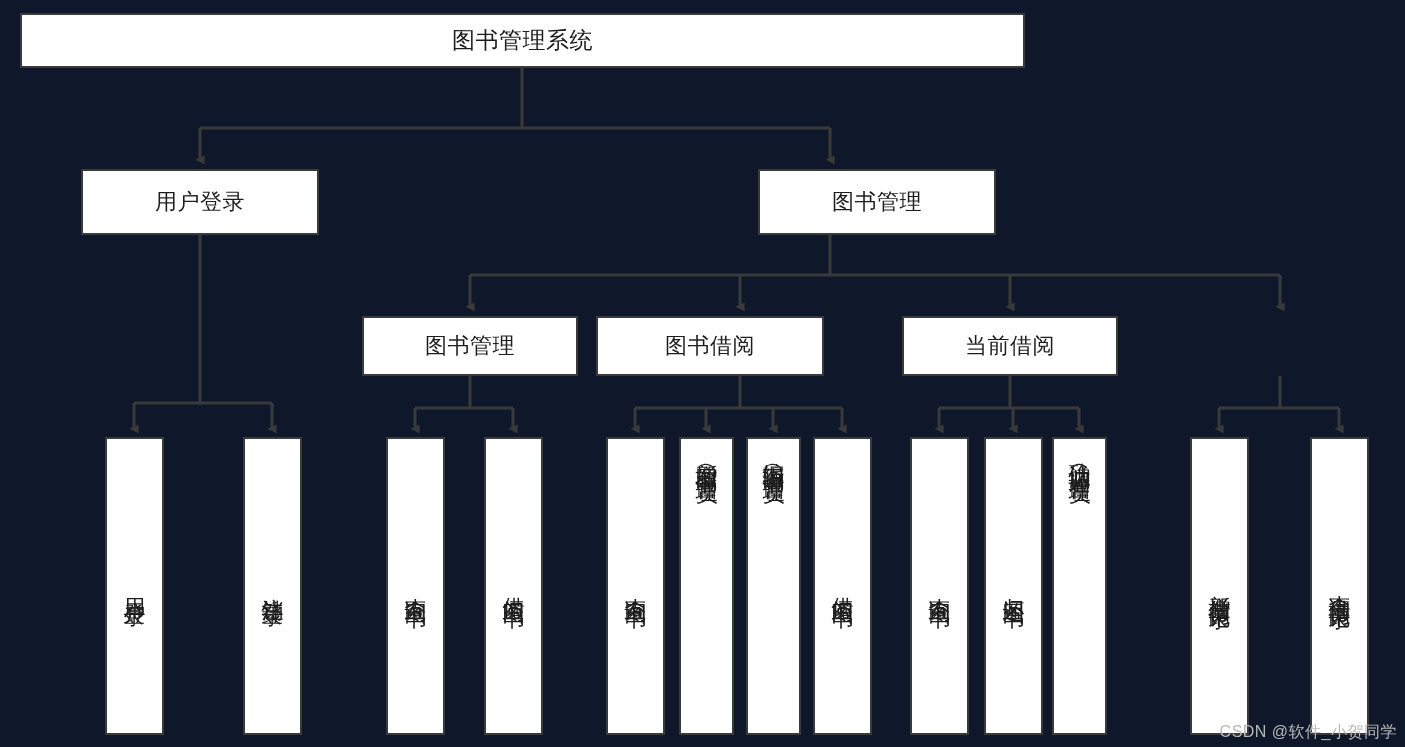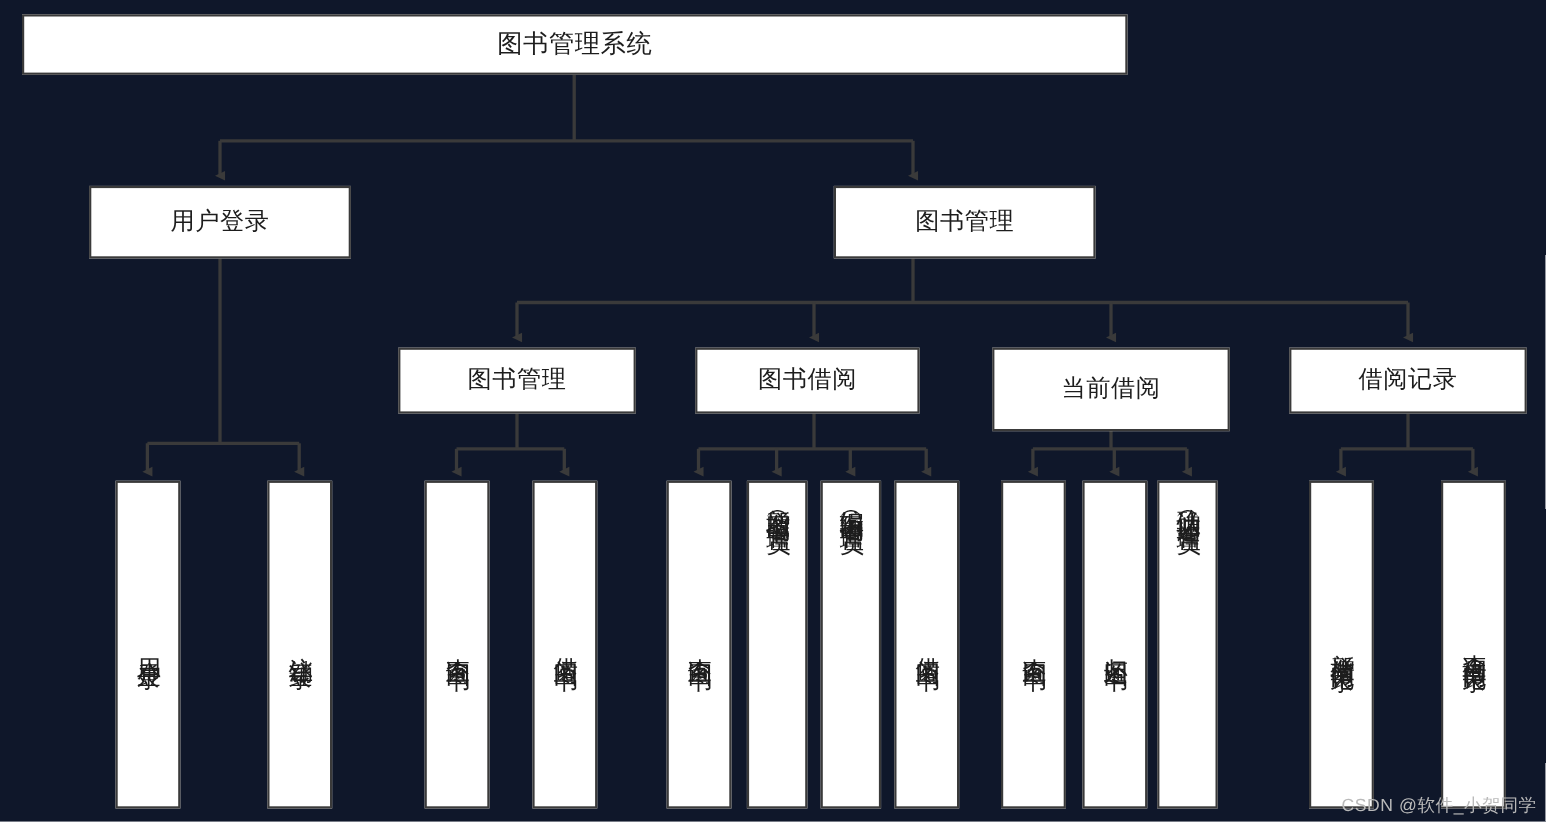--- a/index.html
+++ b/index.html
@@ -144,28 +144,25 @@
   <div class="node horiz" style="left:81px; top:169px; width:238px; height:66px;">
     <span class="node-label">用户登录</span>
   </div>
   <div class="node horiz" style="left:711px; top:169px; width:238px; height:66px;margin-left:47px;">
     <span class="node-label">图书管理</span>
   </div>
 
   <div class="node horiz" style="left:362px; top:316px; width:216px; height:60px;">
     <span class="node-label">图书管理</span>
   </div>
-  <div class="node horiz" style="left:632px; top:316px; width:204px; height:60px;">
+  <div class="node horiz" style="left:596px; top:316px; width:228px; height:60px;">
     <span class="node-label">图书借阅</span>
   </div>
-  <div class="node horiz" style="left:902px; top:316px; width:216px; height:76px;">
+  <div class="node horiz" style="left:902px; top:316px; width:216px; height:60px;">
     <span class="node-label">当前借阅</span>
-  </div>
-  <div class="node horiz" style="left:1172px; top:316px; width:216px; height:60px;">
-    <span class="node-label">借阅记录</span>
   </div>
 
   <div class="node leaf center-v" style="left:105px; top:437px; width:59px; height:298px;">
     <span class="node-label">用户登录</span>
   </div>
   <div class="node leaf center-v" style="left:243px; top:437px; width:59px; height:298px;">
     <span class="node-label">注销登录</span>
   </div>
   <div class="node leaf center-v" style="left:386px; top:437px; width:59px; height:298px;">
     <span class="node-label">查询图书</span>

